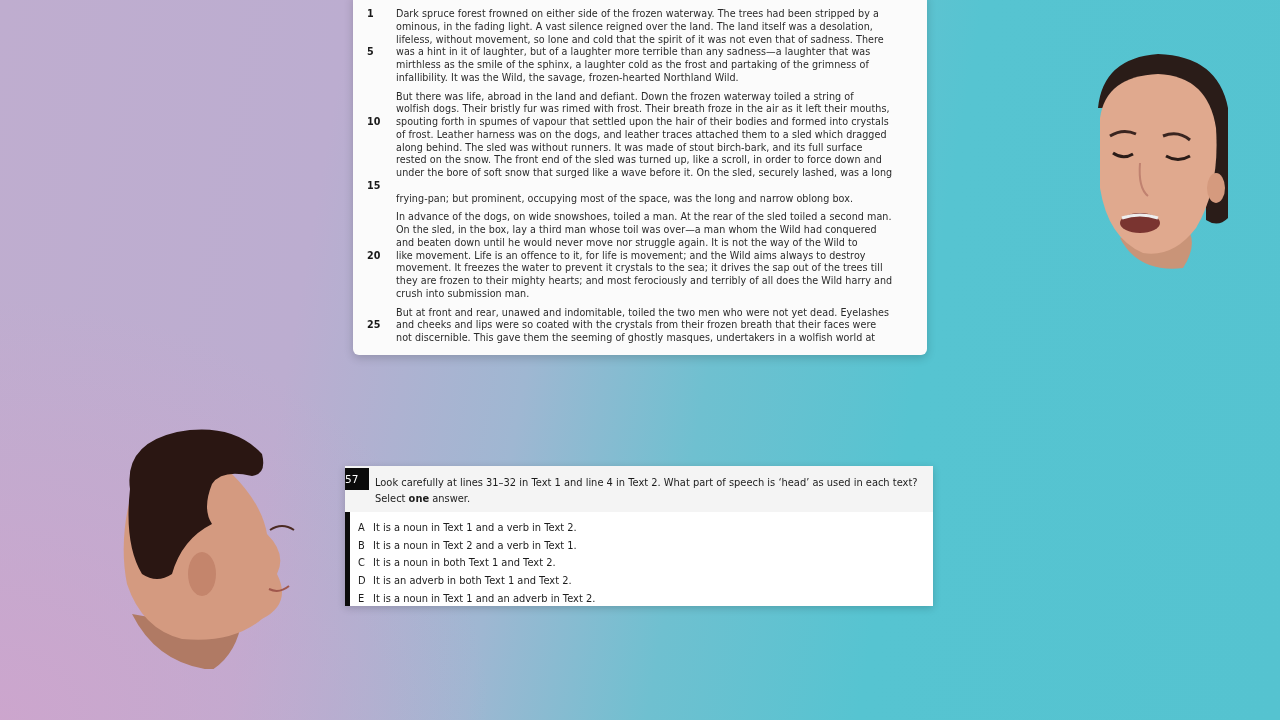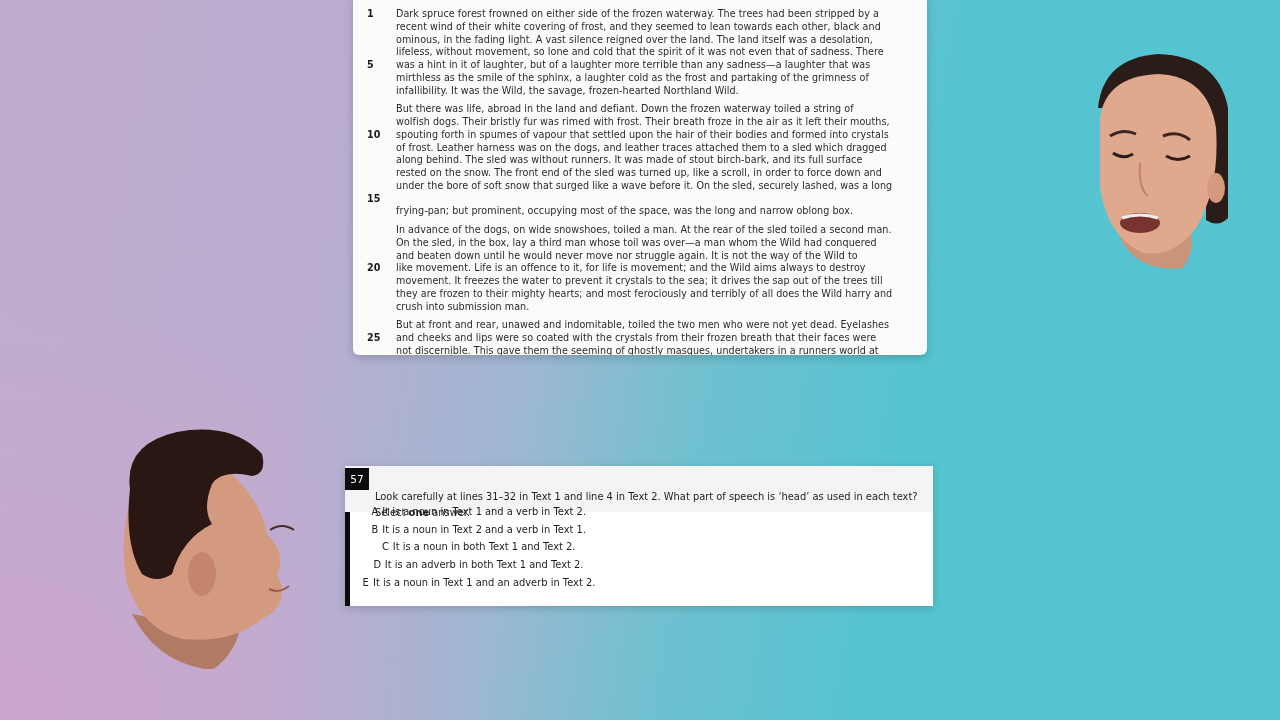--- a/index.html
+++ b/index.html
@@ -60,40 +60,39 @@
       background: #f4f4f4;
     }
     .q-number {
       position: absolute;
       left: 0; top: 2px;
       width: 24px; height: 22px;
       background: #0b0b0b;
       color: #fff;
       font-size: 10.5px;
       line-height: 22px;
-      text-align: center;
     }
     .q-text {
       position: absolute;
-      left: 30px; top: 23px;
+      left: 30px; top: 9px;
       font-size: 9.9px;
       line-height: 15.5px;
       color: #1c1c1c;
       white-space: nowrap;
     }
     .q-text b { font-weight: bold; }
     .options-bar {
       position: absolute;
       left: 0; top: 46px;
       width: 5px; height: 94px;
       background: #0b0b0b;
     }
     .options {
       position: absolute;
-      left: 13px; top: 37px; text-align: center;
+      left: 13px; top: 53px;
     }
     .option {
       height: 17.7px;
       line-height: 17.7px;
       font-size: 9.9px;
       color: #1c1c1c;
       white-space: nowrap;
       cursor: pointer;
     }
     .opt-letter { display: inline-block; width: 15px; }
@@ -102,21 +101,20 @@
     .face { position: absolute; }
   </style>
 </head>
 <body>
 
 <div class="doc-card">
 
   <div class="doc-body" id="doc-body">
       <div class="para">
         <div class="line"><span class="line-num">1</span><span>Dark spruce forest frowned on either side of the frozen waterway.  The trees had been stripped by a</span></div>
-        <div class="line"><span class="line-num"></span><span>recent wind of their white covering of frost, and they seemed to lean towards each other, black and</span></div>
         <div class="line"><span class="line-num"></span><span>ominous, in the fading light.  A vast silence reigned over the land.  The land itself was a desolation,</span></div>
         <div class="line"><span class="line-num"></span><span>lifeless, without movement, so lone and cold that the spirit of it was not even that of sadness.  There</span></div>
         <div class="line"><span class="line-num">5</span><span>was a hint in it of laughter, but of a laughter more terrible than any sadness—a laughter that was</span></div>
         <div class="line"><span class="line-num"></span><span>mirthless as the smile of the sphinx, a laughter cold as the frost and partaking of the grimness of</span></div>
         <div class="line"><span class="line-num"></span><span>infallibility.  It was the Wild, the savage, frozen-hearted Northland Wild.</span></div>
       </div>
       <div class="para">
         <div class="line"><span class="line-num"></span><span>But there was life, abroad in the land and defiant.  Down the frozen waterway toiled a string of</span></div>
         <div class="line"><span class="line-num"></span><span>wolfish dogs.  Their bristly fur was rimed with frost.  Their breath froze in the air as it left their mouths,</span></div>
         <div class="line"><span class="line-num">10</span><span>spouting forth in spumes of vapour that settled upon the hair of their bodies and formed into crystals</span></div>
@@ -132,21 +130,21 @@
         <div class="line"><span class="line-num"></span><span>On the sled, in the box, lay a third man whose toil was over—a man whom the Wild had conquered</span></div>
         <div class="line"><span class="line-num"></span><span>and beaten down until he would never move nor struggle again.  It is not the way of the Wild to</span></div>
         <div class="line"><span class="line-num">20</span><span>like movement.  Life is an offence to it, for life is movement; and the Wild aims always to destroy</span></div>
         <div class="line"><span class="line-num"></span><span>movement.  It freezes the water to prevent it crystals to the sea; it drives the sap out of the trees till</span></div>
         <div class="line"><span class="line-num"></span><span>they are frozen to their mighty hearts; and most ferociously and terribly of all does the Wild harry and</span></div>
         <div class="line"><span class="line-num"></span><span>crush into submission man.</span></div>
       </div>
       <div class="para">
         <div class="line"><span class="line-num"></span><span>But at front and rear, unawed and indomitable, toiled the two men who were not yet dead. Eyelashes</span></div>
         <div class="line"><span class="line-num">25</span><span>and cheeks and lips were so coated with the crystals from their frozen breath that their faces were</span></div>
-        <div class="line"><span class="line-num"></span><span>not discernible.  This gave them the seeming of ghostly masques, undertakers in a runners world at</span></div>
+        <div class="line"><span class="line-num"></span><span>not discernible.  This gave them the seeming of ghostly masques, undertakers in a wolfish world at</span></div>
       </div>
     </div>
 </div>
 
 <div class="question">
   <div class="q-header">
     <div class="q-number">57</div>
     <div class="q-text">
       <div>Look carefully at lines 31–32 in Text 1 and line 4 in Text 2. What part of speech is ‘head’ as used in each text?</div>
       <div><span>Select </span><b>one</b><span> answer.</span></div>

